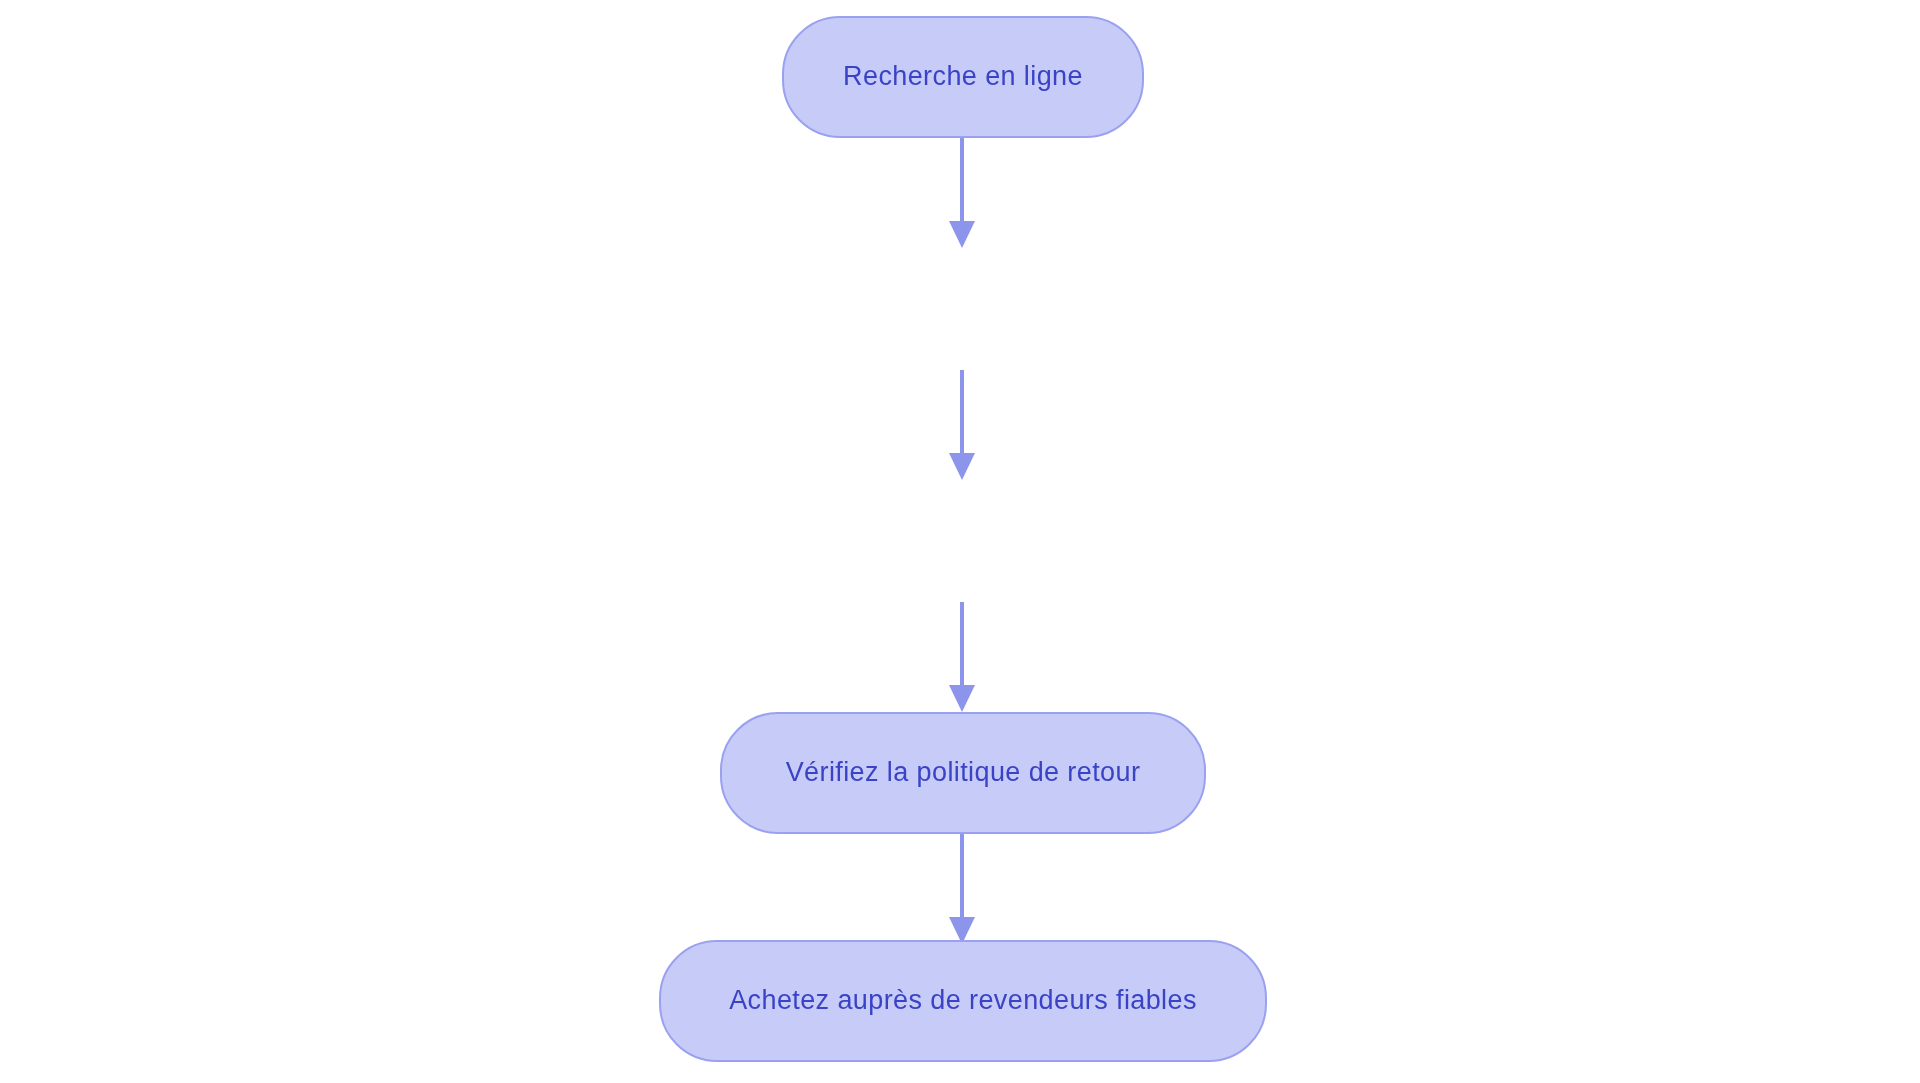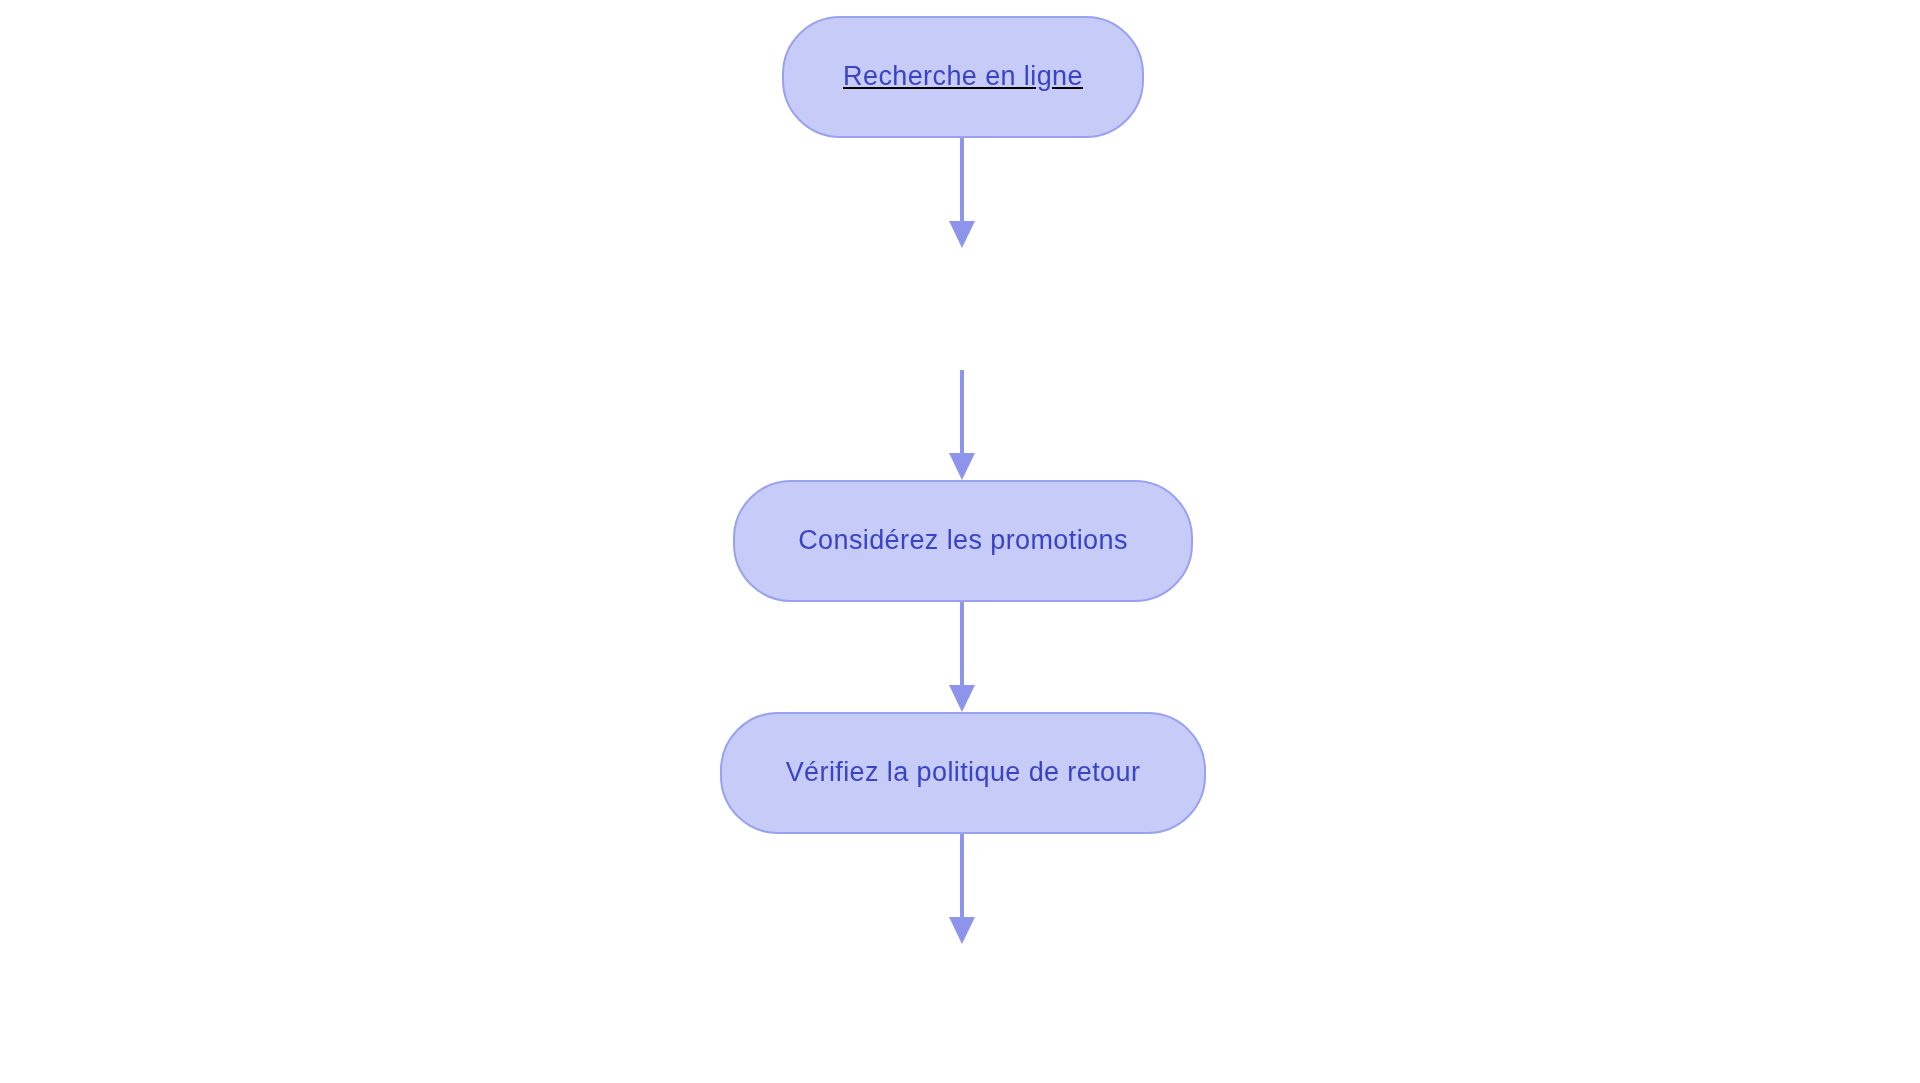--- a/index.html
+++ b/index.html
@@ -29,21 +29,21 @@
     justify-content: center;
   }
   .node .label {
     color: var(--node-text, #3a43c6);
     font-size: 27px;
     letter-spacing: 0.4px;
     white-space: nowrap;
     line-height: 1;
     padding-bottom: 2px;
   }
-  .n1 { top: 16px;  width: 362px; text-decoration: underline; }
+  .n1 { top: 16px;  width: 362px; }
   .n2 { top: 248px; width: 446px; }
   .n3 { top: 480px; width: 460px; }
   .n4 { top: 712px; width: 486px; justify-content: center; }
   .n5 { top: 940px; width: 608px; }
 
   .arrow { position: absolute; }
   .arrow .shaft {
     position: absolute;
     left: 960px;
     width: 4px;
@@ -78,32 +78,32 @@
     <div class="shaft"></div>
     <div class="head"></div>
   </div>
 
 
   <div class="arrow a2">
     <div class="shaft"></div>
     <div class="head"></div>
   </div>
 
-  <div class="node n3">
-    <span class="label">Considérez les promotions</span>
-  </div>
 
   <div class="arrow a3">
     <div class="shaft"></div>
     <div class="head"></div>
   </div>
 
   <div class="node n4">
     <span class="label">Vérifiez la politique de retour</span>
   </div>
 
   <div class="arrow a4">
     <div class="shaft"></div>
     <div class="head"></div>
   </div>
 
+  <div class="node n5">
+    <span class="label">Achetez auprès de revendeurs fiables</span>
+  </div>
 
 </div>
 
 </body></html>

